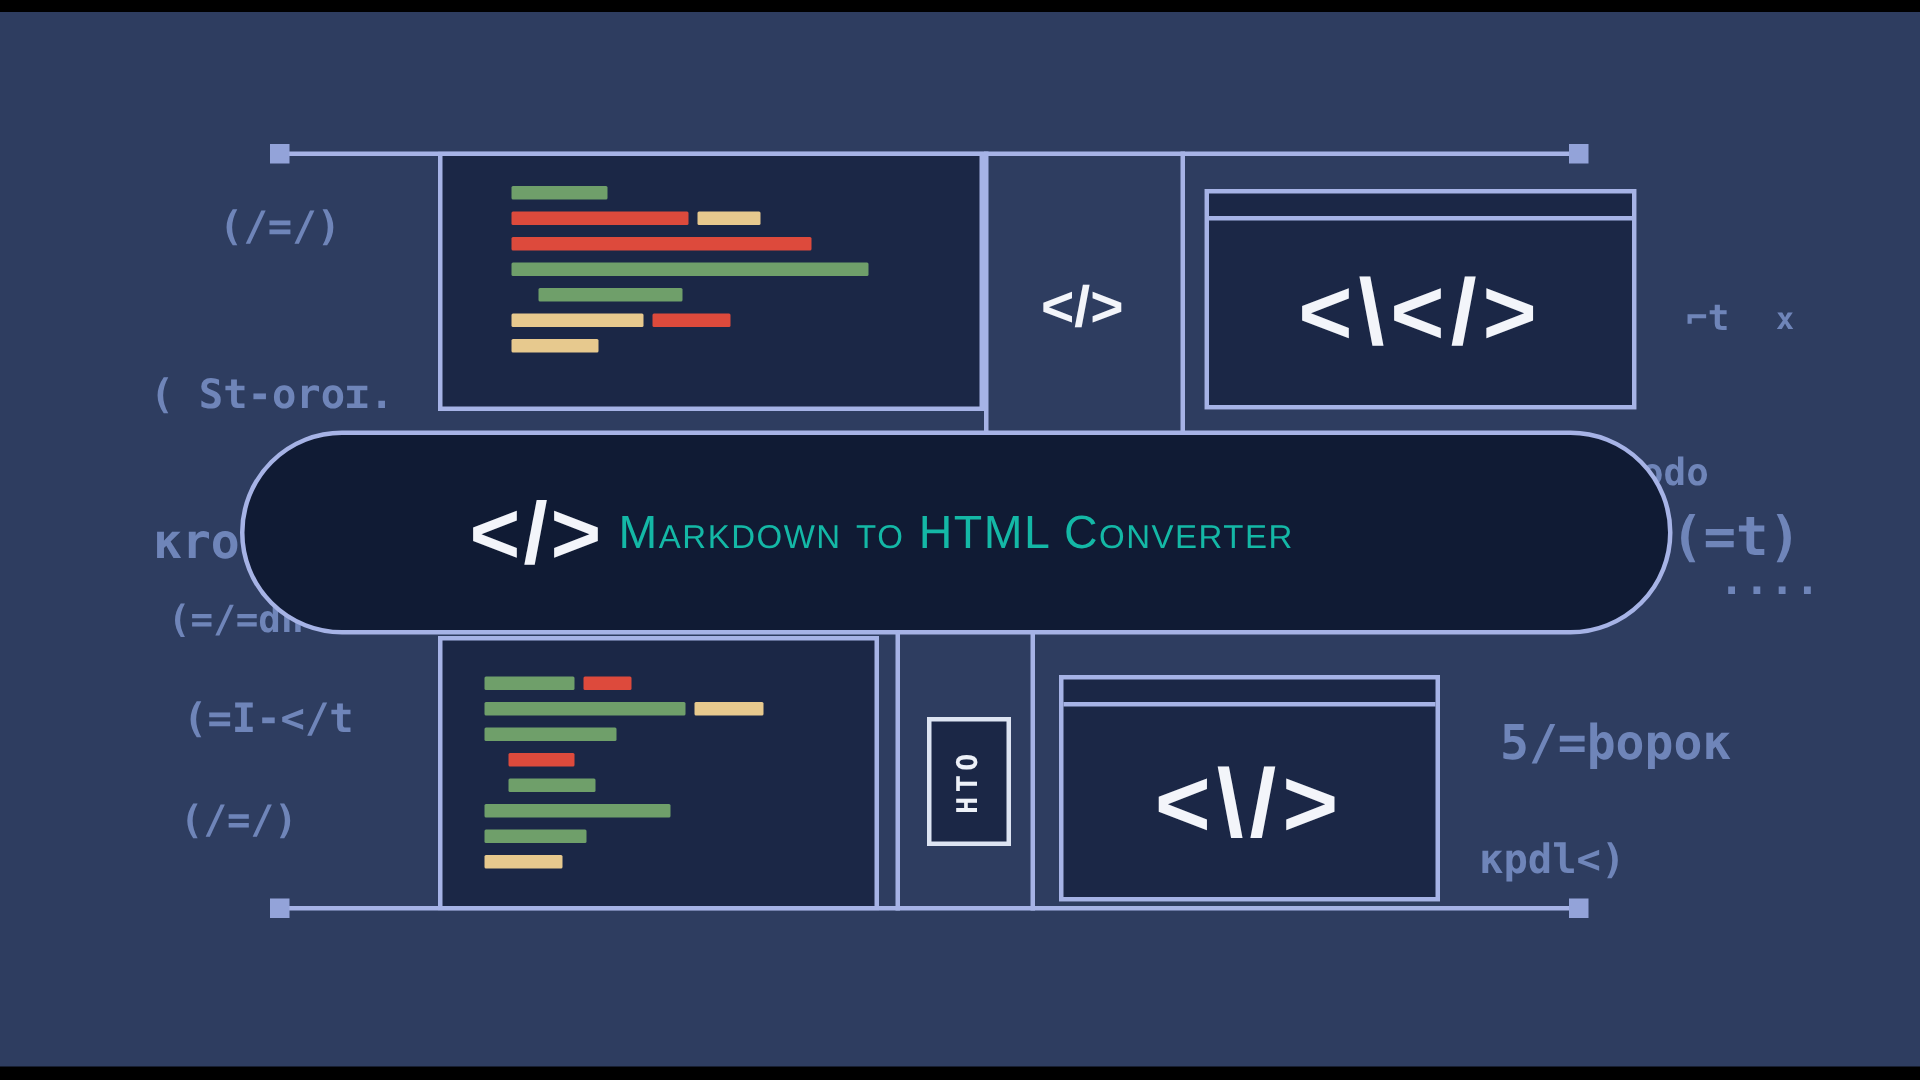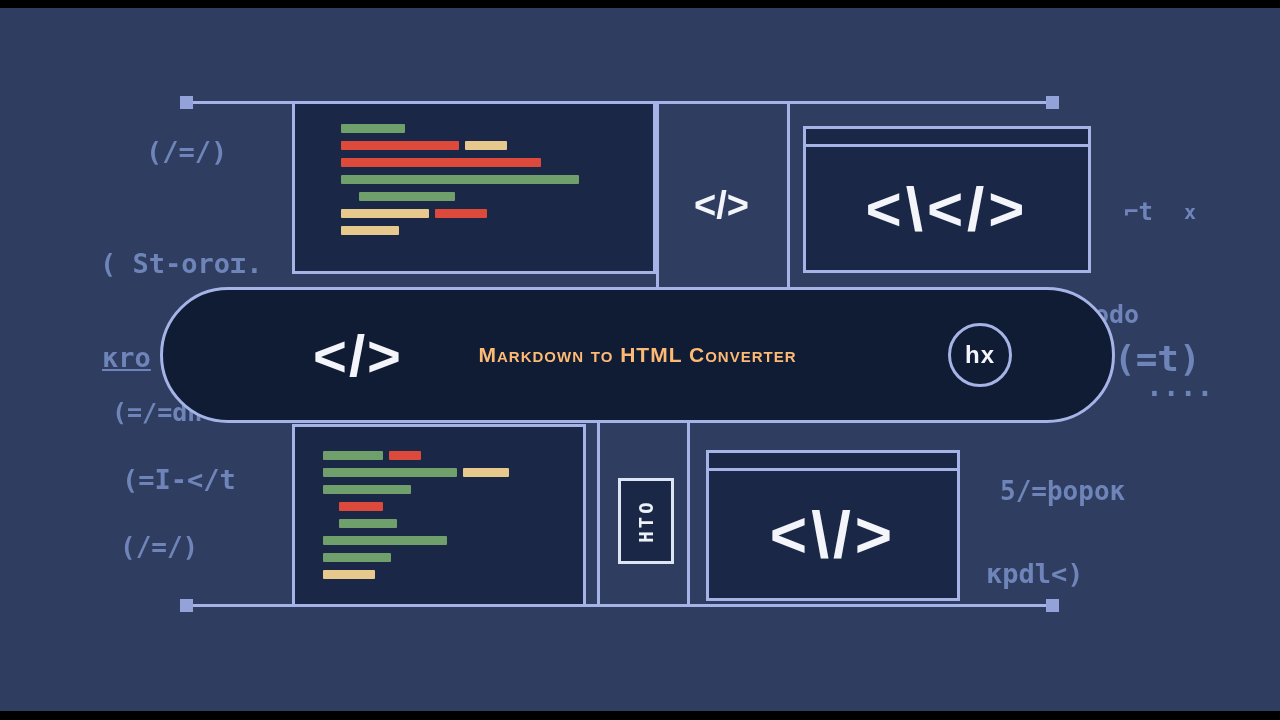--- a/index.html
+++ b/index.html
@@ -35,21 +35,21 @@
     border-radius:70px;background:#101b34;border:3px solid #a6b3e6;
     box-sizing:border-box;z-index:6;
   }
   .pill-icon{
     position:absolute;left:85px;top:0;width:220px;height:100%;
     display:flex;align-items:center;justify-content:center;
     font-size:58px;font-weight:800;letter-spacing:2px;color:#f3f5fa;
   }
   .pill-title{
     position:absolute;inset:0;display:flex;align-items:center;justify-content:center;
-    font-variant:small-caps;font-weight:700;font-size:21px;letter-spacing:1px;color:#fdba74;
+    font-variant:small-caps;font-weight:400;font-size:31px;letter-spacing:1px;color:#14b8a6;
   }
   .pill-badge{
     position:absolute;left:785px;top:33px;width:64px;height:64px;border-radius:50%;
     border:3px solid #a6b3e6;box-sizing:border-box;display:flex;align-items:center;
     justify-content:center;color:#f3f5fa;font-weight:700;font-size:24px;letter-spacing:1px;
   }
   .hto-box{
     position:absolute;left:618px;top:470px;width:56px;height:86px;
     border:3px solid #dde4f2;box-sizing:border-box;z-index:4;
     display:flex;align-items:center;justify-content:center;background:#1b2746;
@@ -111,21 +111,20 @@
   <div class="symbol" style="left:656px;top:152px;width:131px;height:90px;font-size:38px;">&lt;/&gt;</div>
 
   <div class="panel" style="left:803px;top:118px;width:288px;height:147px;">
     <div class="browser-header"></div>
     <div class="browser-body" style="font-size:62px;letter-spacing:4px;">&lt;\&lt;/&gt;</div>
   </div>
 
   <div class="pill">
     <div class="pill-icon">&lt;/&gt;</div>
     <div class="pill-title">Markdown to HTML Converter</div>
-    <div class="pill-badge">hx</div>
   </div>
 
   <div class="panel" style="left:292px;top:416px;width:294px;height:183px;">
     <div class="code-lines tight">
         <div class="code-row" style="margin-left: 0px;">
           <span class="code-bar" style="width: 60px; background: rgb(111, 159, 106);"></span>
           <span class="code-bar" style="width: 32px; background: rgb(221, 74, 60);"></span>
         </div>
         <div class="code-row" style="margin-left: 0px;">
           <span class="code-bar" style="width: 134px; background: rgb(111, 159, 106);"></span>
@@ -157,26 +156,26 @@
   </div>
 
   <div class="panel" style="left:706px;top:442px;width:254px;height:151px;">
     <div class="browser-header"></div>
     <div class="browser-body" style="font-size:64px;letter-spacing:4px;">&lt;\/&gt;</div>
   </div>
 
   <div id="decor-layer">
       <span class="decor" style="left: 146px; top: 128px; font-size: 27px;">(/=/)</span>
       <span class="decor" style="left: 100px; top: 240px; font-size: 27px;">( St-oroɪ.</span>
-      <span class="decor" style="left: 102px; top: 334px; font-size: 27px; text-decoration: underline;">кro</span>
+      <span class="decor" style="left: 102px; top: 334px; font-size: 32px;">кro</span>
       <span class="decor" style="left: 112px; top: 390px; font-size: 25px;">(=/=dn</span>
       <span class="decor" style="left: 122px; top: 456px; font-size: 27px; text-align: right;">(=I-&lt;/t</span>
       <span class="decor" style="left: 120px; top: 524px; font-size: 26px;">(/=/)</span>
       <span class="decor" style="left: 1124px; top: 190px; font-size: 24px;">⌐t</span>
       <span class="decor" style="left: 1184px; top: 192px; font-size: 20px;">х</span>
       <span class="decor" style="left: 1094px; top: 292px; font-size: 25px;">odo</span>
       <span class="decor" style="left: 1114px; top: 330px; font-size: 36px;">(=t)</span>
       <span class="decor" style="left: 1146px; top: 362px; font-size: 28px;">....</span>
-      <span class="decor" style="left: 1000px; top: 468px; font-size: 26px;">5/=þopoк</span>
+      <span class="decor" style="left: 1000px; top: 468px; font-size: 32px;">5/=þopoк</span>
       <span class="decor" style="left: 986px; top: 550px; font-size: 27px;">кpdl&lt;)</span>
     </div>
 
 </div>
 
 </body></html>

